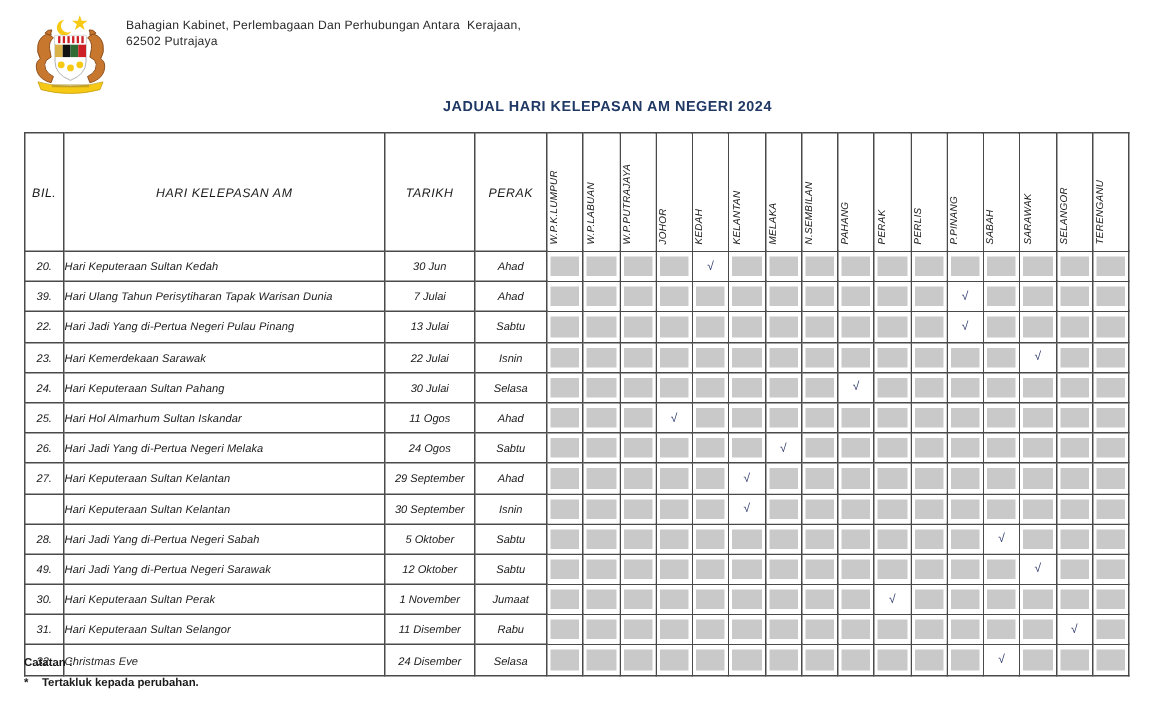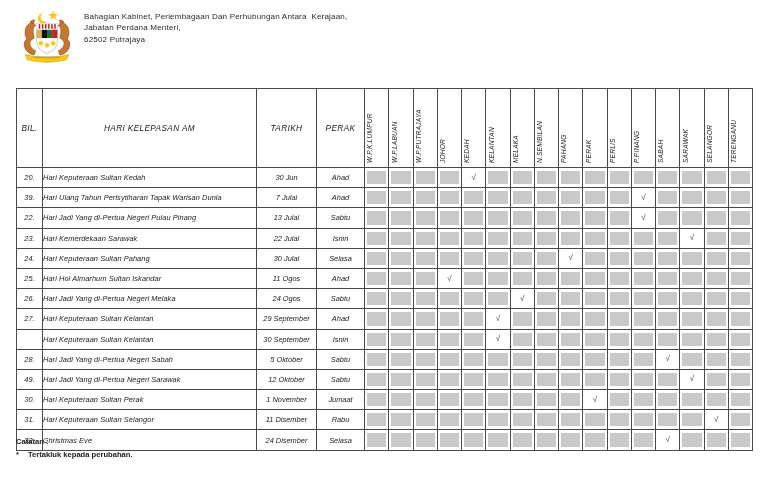--- a/index.html
+++ b/index.html
@@ -184,25 +184,27 @@
           <circle cx="72" cy="74" r="4.4"></circle>
         </g>
 
         <path d="M18 96 q42 12 84 0 l-4 10 q-38 10 -76 0 z" fill="#f6c914" stroke="#c79c12" stroke-width="1"></path>
         <rect x="36" y="99" width="48" height="4" fill="#a98b1d" opacity="0.55"></rect>
       </svg>
     </div>
 
     <div id="address">
       <div>Bahagian Kabinet, Perlembagaan Dan Perhubungan Antara  Kerajaan,</div>
-      <div>Jabatan Perdana Menteri,</div>
       <div>62502 Putrajaya</div>
     </div>
   </div>
 
+  <div id="doc-title" style="color: rgb(31, 56, 100);">
+    <span class="shift">JADUAL HARI KELEPASAN AM NEGERI 2024</span>
+  </div>
 
   <div id="tablewrap">
     <table class="cal">
       <colgroup>
         <col class="c-bil">
           <col class="c-name">
           <col class="c-date">
           <col class="c-day">
         <col class="c-st">
           <col class="c-st">

